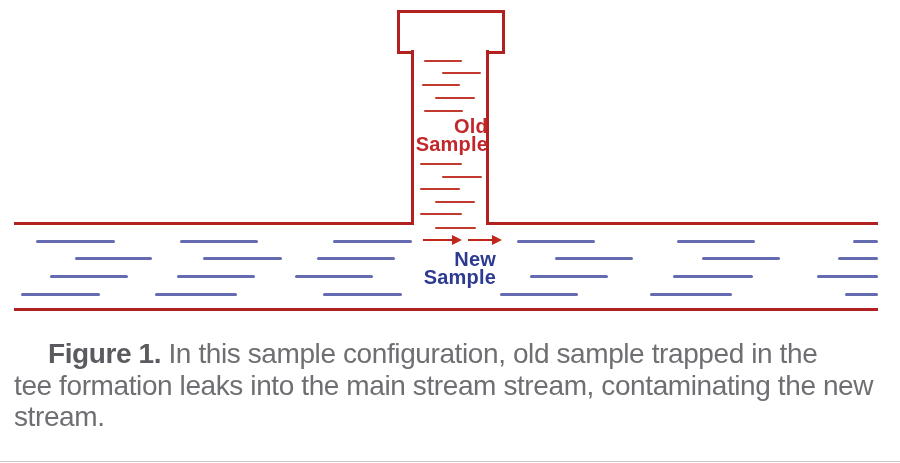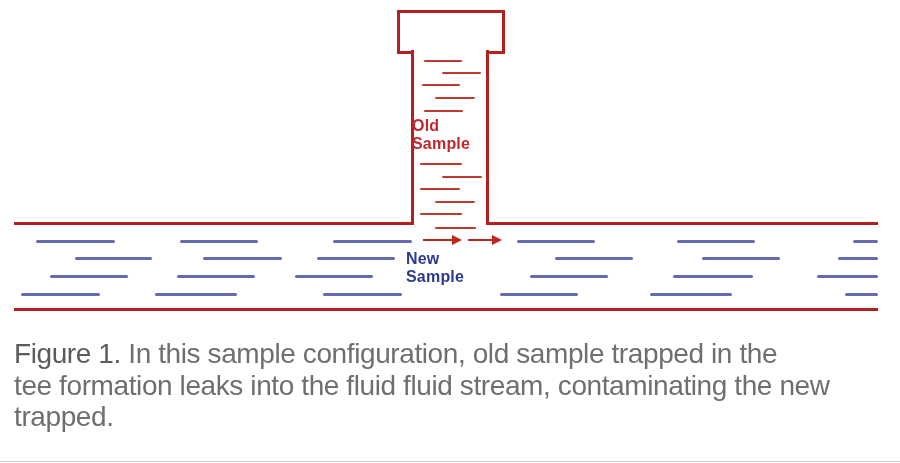--- a/index.html
+++ b/index.html
@@ -36,34 +36,34 @@
   .arrow-shaft { position: absolute; height: 2px; background: var(--arrow-red); }
   .arrow-head {
     position: absolute; width: 0; height: 0;
     border-left: 10px solid var(--arrow-red);
     border-top: 5px solid transparent;
     border-bottom: 5px solid transparent;
   }
 
   
   .label {
-    position: absolute; z-index: 4; font-weight: bold; font-size: 16px;
-    line-height: 18px; text-align: left; letter-spacing: 0.2px;
+    position: absolute; z-index: 4; font-weight: bold; font-size: 20px;
+    line-height: 18px; text-align: right; letter-spacing: 0.2px;
   }
   .label span { display: block; }
   .label-old { left: 412px; top: 117px; width: 76px; color: var(--old-text-red); }
   .label-new { left: 406px; top: 250px; width: 90px; color: var(--new-text-blue); }
 
   
   .caption {
     position: absolute; left: 14px; top: 338px; width: 874px; margin: 0;
     font-size: 28px; line-height: 31.5px; letter-spacing: -0.4px;
     color: var(--caption-gray); z-index: 4;
   }
-  .caption strong { color: var(--caption-label-gray); font-weight: normal; }
+  .caption strong { color: var(--caption-label-gray); font-weight: bold; margin-left: 34px; }
   .cap-line { display: block; }
   .cap-line .inline { display: inline; }
 
   .divider {
     position: absolute; left: 0; top: 461px; width: 900px; height: 1px;
     background: var(--divider-gray); z-index: 4;
   }
 </style>
 </head>
 <body>
@@ -130,18 +130,18 @@
       <span>Sample</span>
     </div>
     <div class="label label-new">
       <span>New</span>
       <span>Sample</span>
     </div>
   </div>
 
   <p class="caption">
     <span class="cap-line"><strong class="inline">Figure 1.</strong><span class="inline"> In this sample configuration, old sample trapped in the</span></span>
-    <span class="cap-line">tee formation leaks into the fluid fluid stream, contaminating the new</span>
-    <span class="cap-line">trapped.</span>
+    <span class="cap-line">tee formation leaks into the main stream stream, contaminating the new</span>
+    <span class="cap-line">stream.</span>
   </p>
 
   <div class="divider"></div>
 </div>
 
 </body></html>

